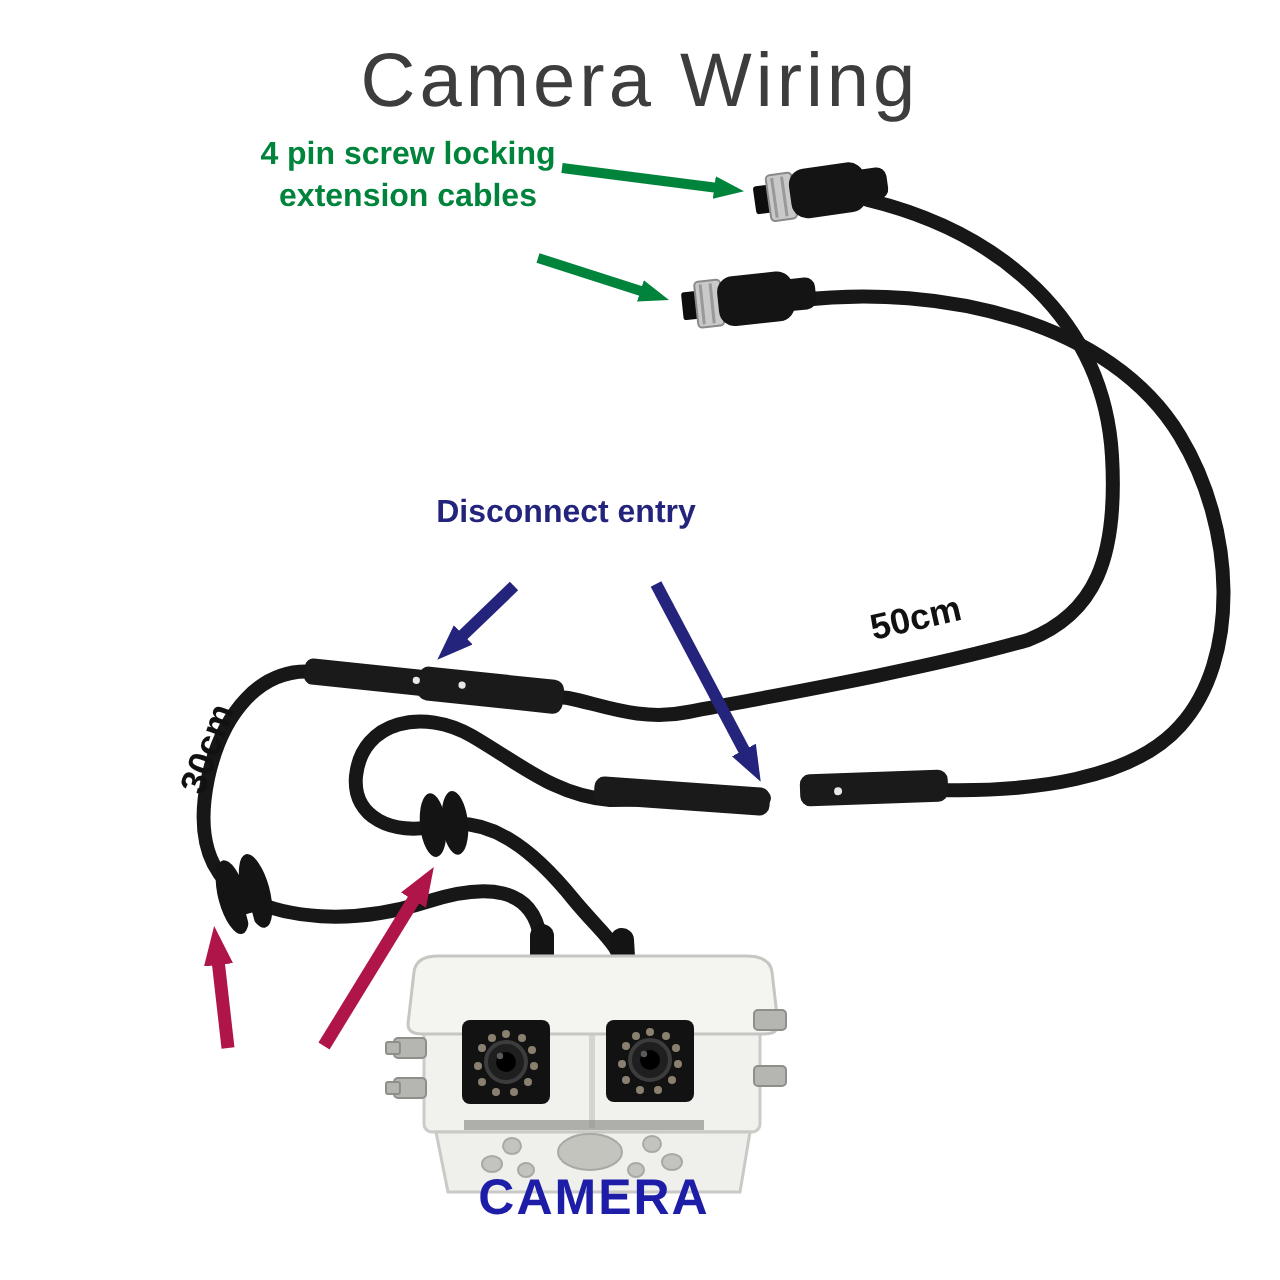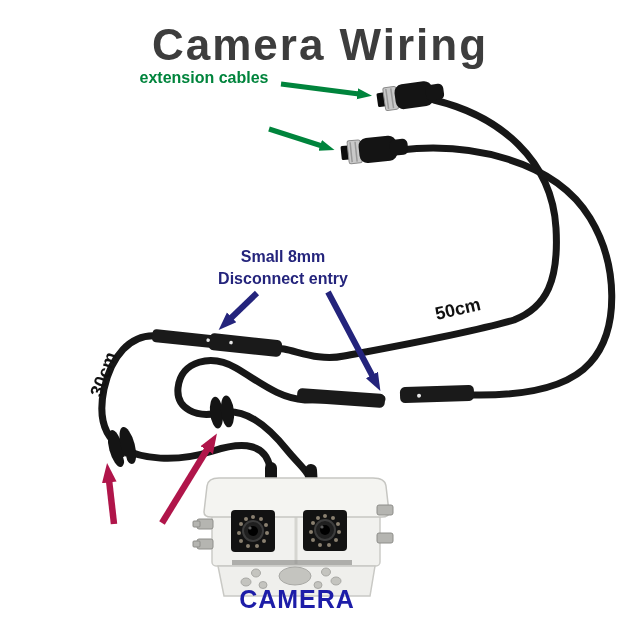--- a/index.html
+++ b/index.html
@@ -2,21 +2,21 @@
 <html style="--green: #00843c; --navy: #24247c; --crimson: #b0154a; --camera-label: #1d1da8; --title: #3d3d3d; --cable: #171717; --length-label: #111111;"><head>
 <meta charset="utf-8">
 <style>
   html,body{margin:0;padding:0;background:#ffffff;}
   body{width:640px;height:640px;position:relative;overflow:hidden;
        font-family:"Liberation Sans", sans-serif;}
   .stage{position:absolute;inset:0;width:640px;height:640px;}
   svg{position:absolute;left:0;top:0;}
 
   .page-title{position:absolute;top:20px;left:0;width:640px;text-align:center;
-    font-size:44px;font-weight:700;letter-spacing:2px;color:var(--title);}
+    font-size:38px;font-weight:400;letter-spacing:2px;color:var(--title);}
 
   .lbl{position:absolute;font-weight:bold;text-align:center;}
   .lbl-outputs{left:58px;top:67px;width:292px;font-size:16px;line-height:21px;color:var(--green);}
   .lbl-disconnect{left:190px;top:246px;width:186px;font-size:16px;line-height:22px;color:var(--navy);}
   .lbl-grommets{left:35px;top:526px;width:152px;font-size:17px;line-height:23px;color:var(--crimson);}
   .lbl-camera{left:217px;top:585px;width:160px;font-size:25px;letter-spacing:1px;color:var(--camera-label);}
   .lbl-50{left:430px;top:299px;width:56px;font-size:18px;color:var(--length-label);
           transform:rotate(-13deg);transform-origin:center;}
   .lbl-30{left:80px;top:364px;width:48px;font-size:18px;color:var(--length-label);
           transform:rotate(-70deg);transform-origin:center;}
@@ -183,25 +183,25 @@
     <line x1="269" y1="129" x2="322" y2="146" class="arrow-green" marker-end="url(#mg)"></line>
     <line x1="257" y1="293" x2="230" y2="319" class="arrow-navy" marker-end="url(#mn)"></line>
     <line x1="328" y1="292" x2="373" y2="377" class="arrow-navy" marker-end="url(#mn)"></line>
     <line x1="114" y1="524" x2="109" y2="480" class="arrow-crimson" marker-end="url(#mc)"></line>
     <line x1="162" y1="523" x2="208" y2="448" class="arrow-crimson" marker-end="url(#mc)"></line>
   </svg>
 
   <div class="page-title">Camera Wiring</div>
 
   <div class="lbl lbl-outputs">
+    <div>4 pin screw locking</div>
     <div>extension cables</div>
   </div>
 
   <div class="lbl lbl-disconnect">
-    <div>Small 8mm</div>
     <div>Disconnect entry</div>
   </div>
 
 
   <div class="lbl lbl-camera">CAMERA</div>
 
   <div class="lbl lbl-50">50cm</div>
   <div class="lbl lbl-30">30cm</div>
 
 </div>

